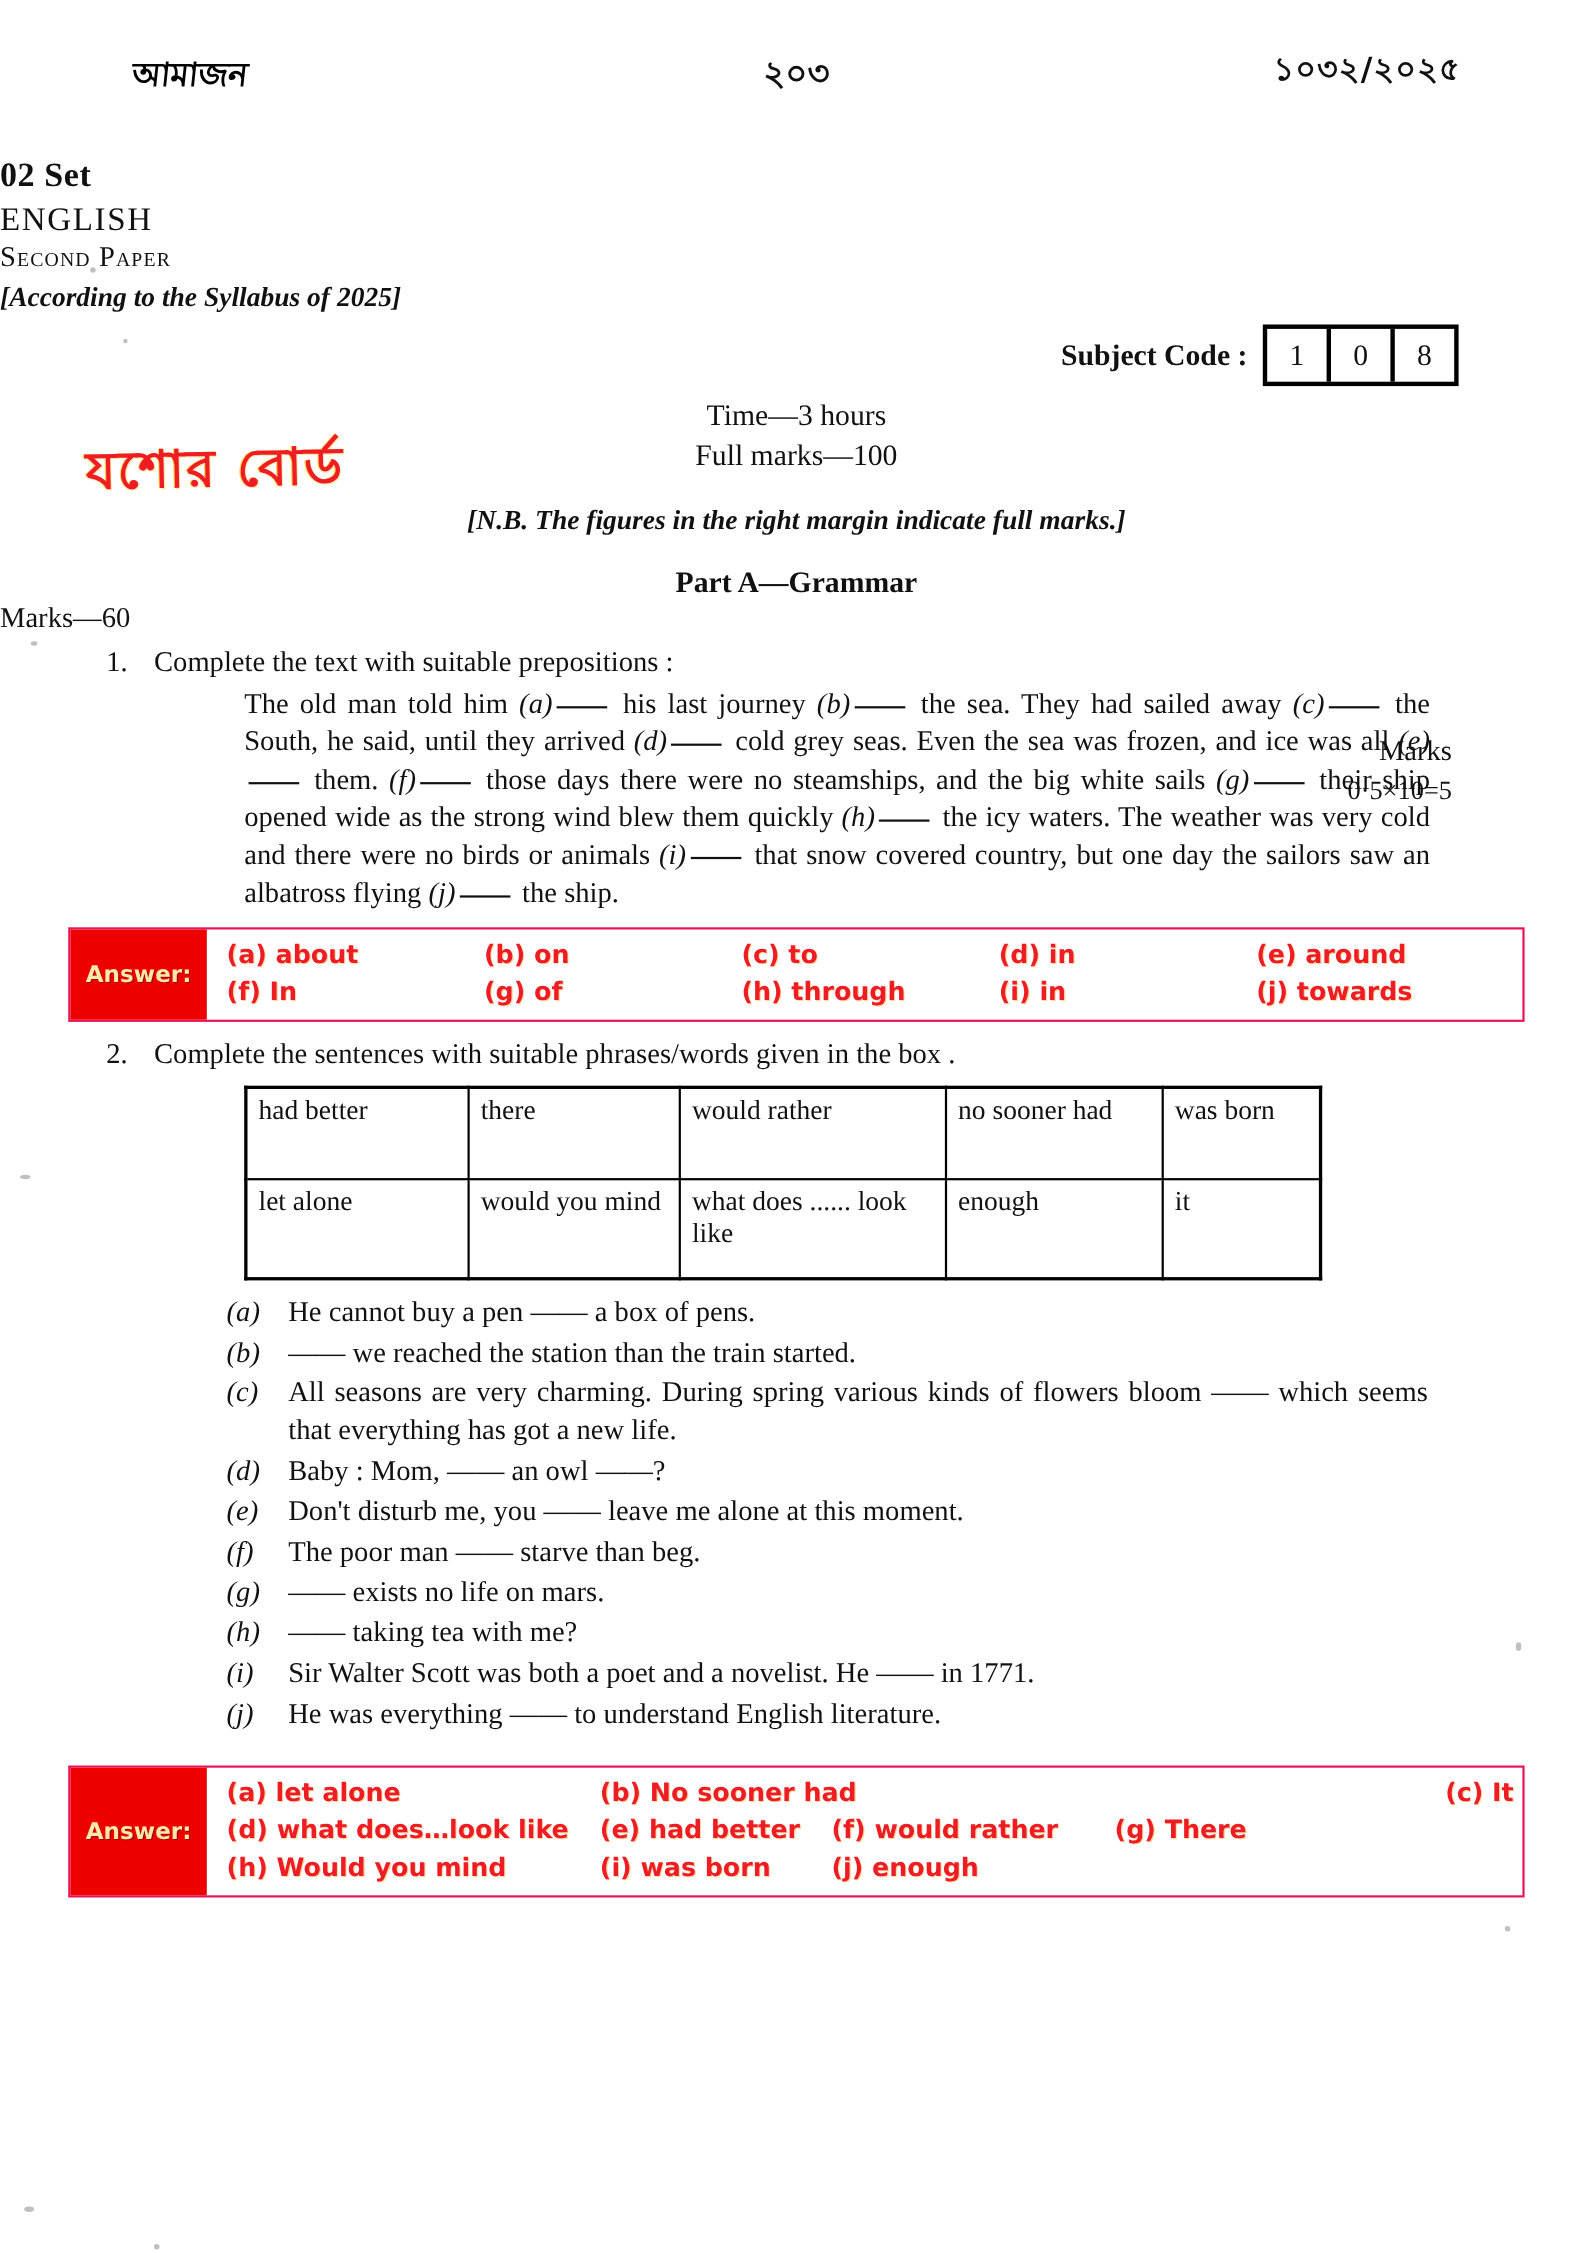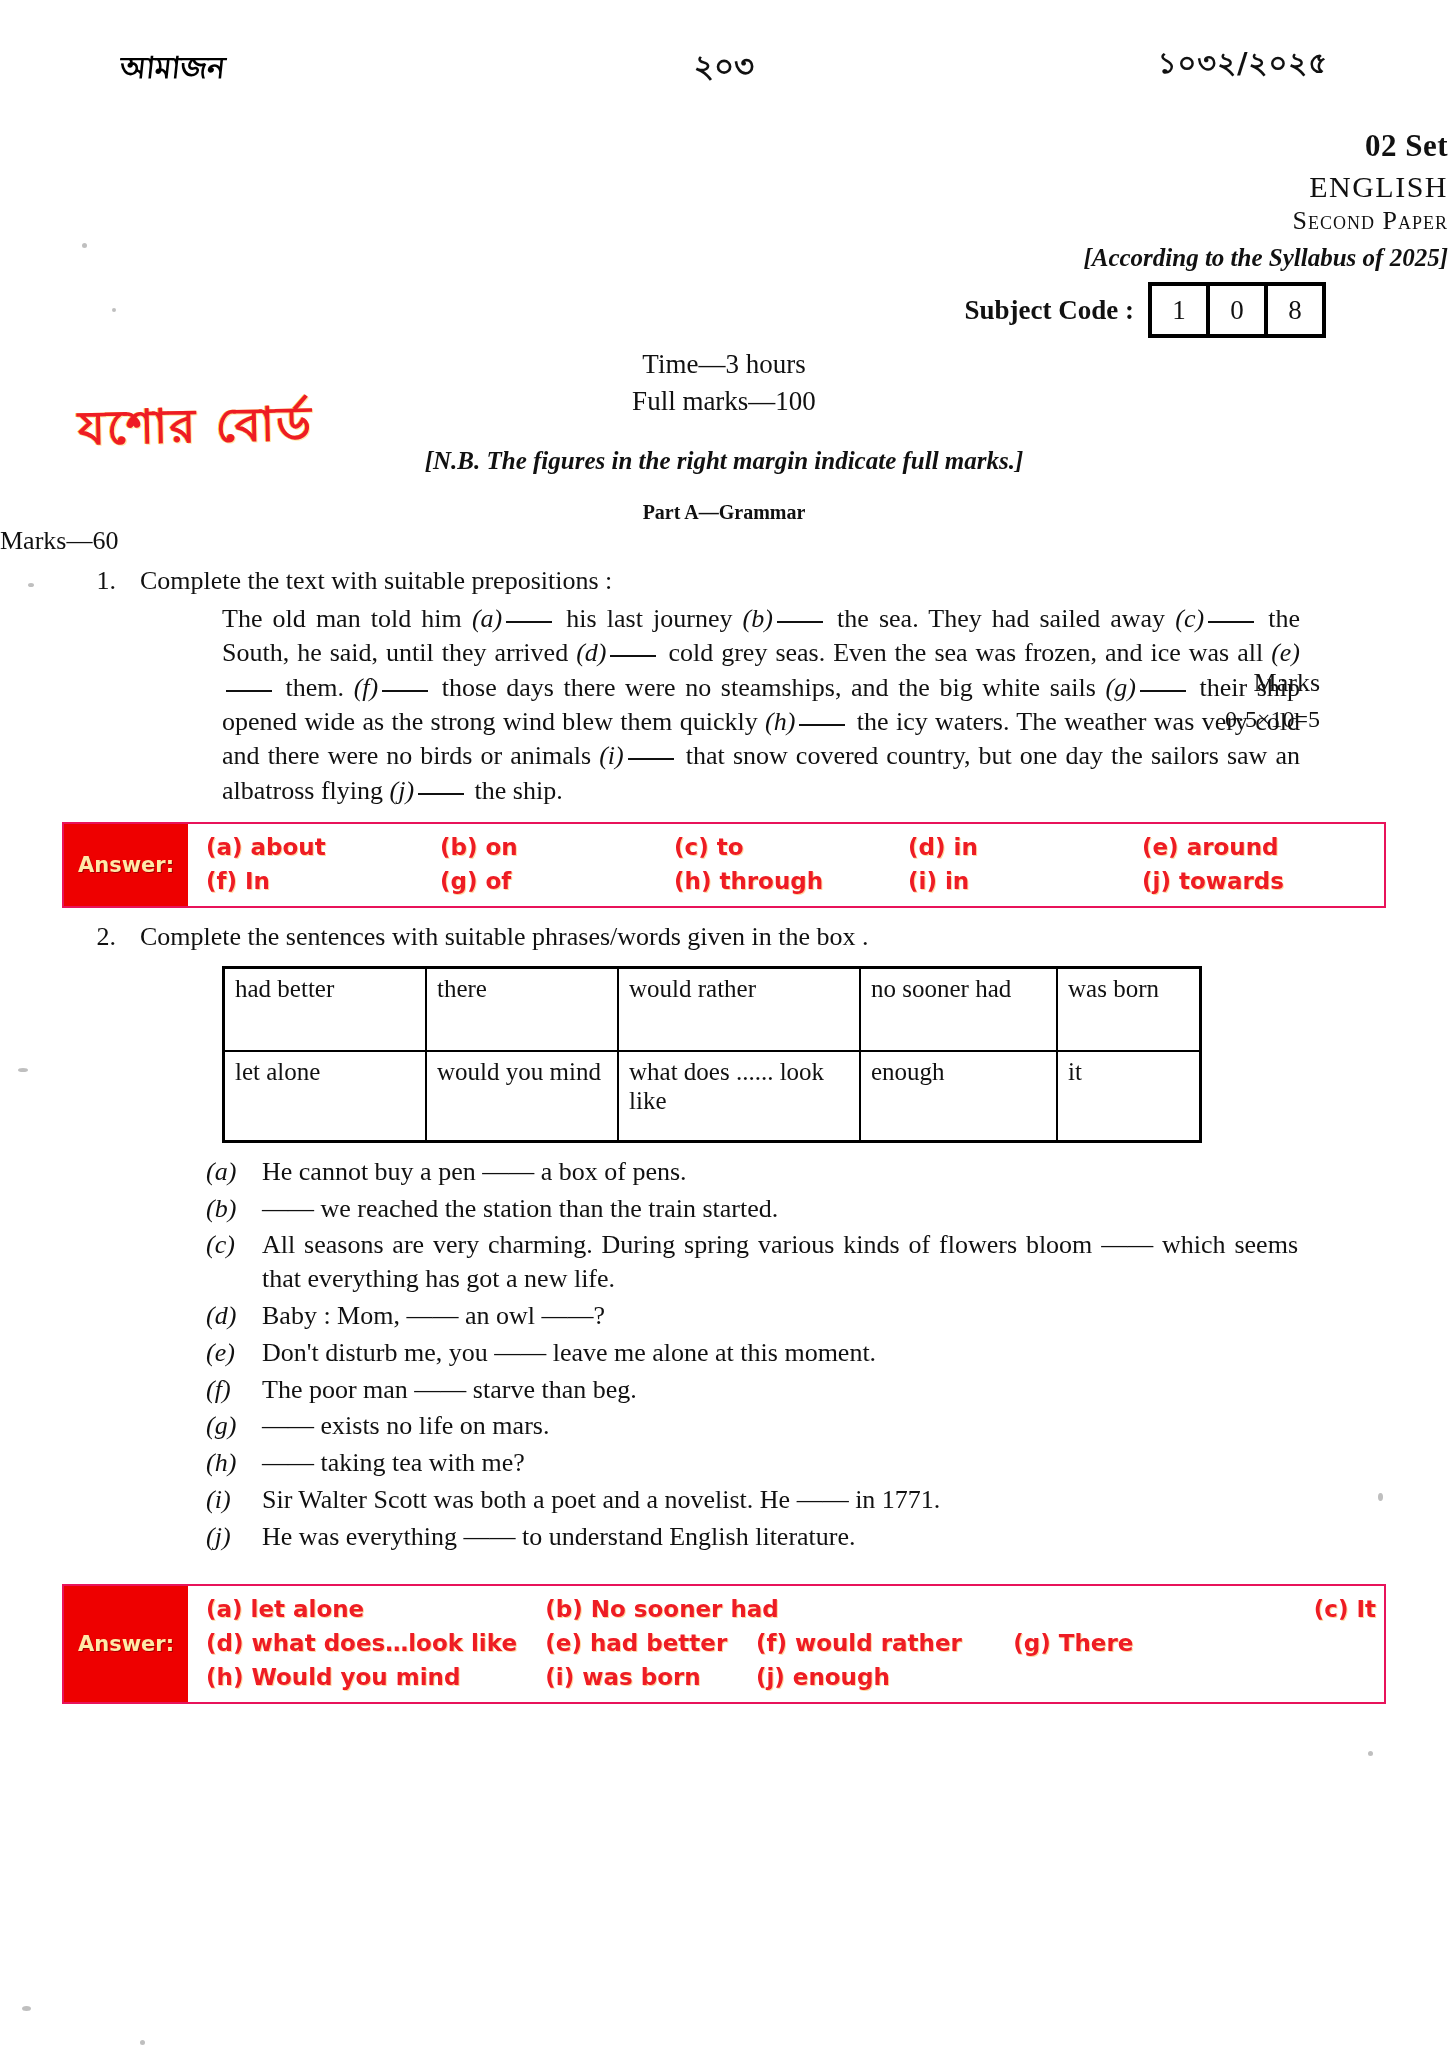--- a/index.html
+++ b/index.html
@@ -54,22 +54,22 @@
     right: 120px;
     top: 2px;
     font-family: "DejaVu Sans", sans-serif;
     font-size: 29px;
     font-weight: bold;
     letter-spacing: 1px;
   }
 
   
   .title-block {
-    text-align: right;
-    margin-top: 20px;
+    text-align: left;
+    margin-top: 33px;
     line-height: 1.18;
   }
   .set-line {
     font-family: "Liberation Serif", serif;
     font-weight: bold;
     font-size: 31px;
     letter-spacing: 0.5px;
   }
   .subject-line {
     font-size: 30px;
@@ -148,21 +148,21 @@
   }
   .nb-line {
     text-align: center;
     font-size: 25px;
     font-style: italic;
     font-weight: bold;
     margin-top: 28px;
   }
   .part-line {
     text-align: center;
-    font-size: 20px;
+    font-size: 27px;
     font-weight: bold;
     margin-top: 26px;
   }
   .part-marks {
     text-align: left;
     font-size: 26px;
     margin-top: 2px;
   }
 
   

